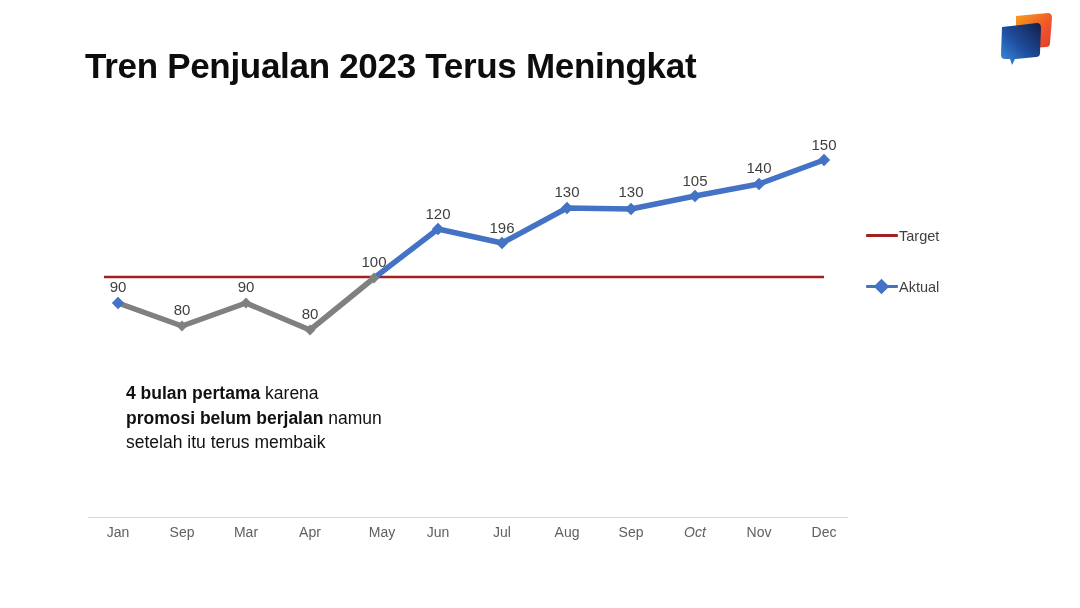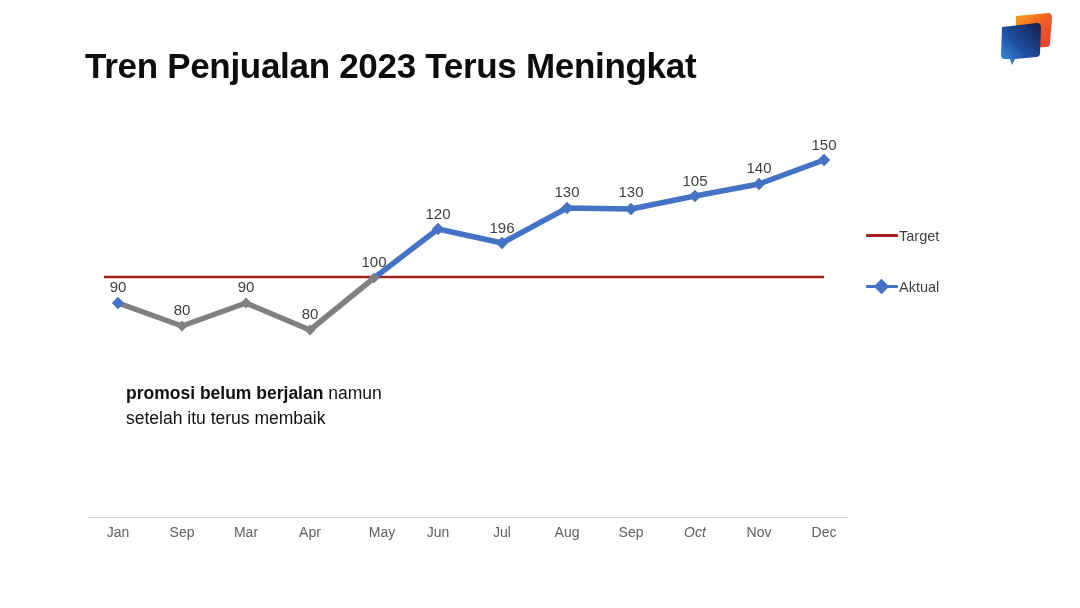--- a/index.html
+++ b/index.html
@@ -213,20 +213,23 @@
     <div class="axis-label" style="left: 502px;">Jul</div>
     <div class="axis-label" style="left: 567px;">Aug</div>
     <div class="axis-label" style="left: 631px;">Sep</div>
     <div class="axis-label" style="left: 695px; font-style: italic;">Oct</div>
     <div class="axis-label" style="left: 759px;">Nov</div>
     <div class="axis-label" style="left: 824px;">Dec</div>
   </div>
 
 <div id="annotation">
   <div>
+    <span class="b">4 bulan pertama</span><span> karena</span>
+  </div>
+  <div>
     <span class="b">promosi belum berjalan</span><span> namun</span>
   </div>
   <div>
     <span>setelah itu terus membaik</span>
   </div>
 </div>
 
 <div id="legend">
   <div class="legend-row" id="legend-target">
     <span class="legend-swatch">

